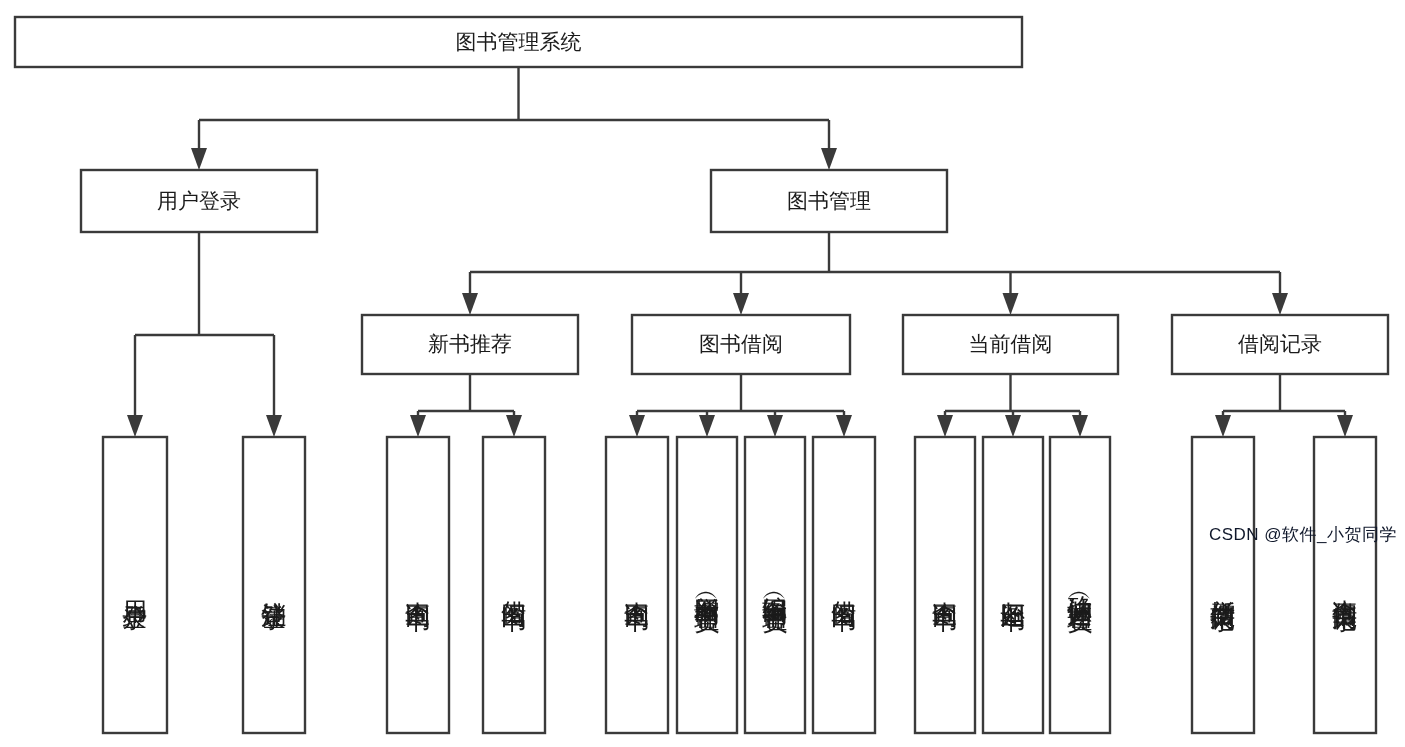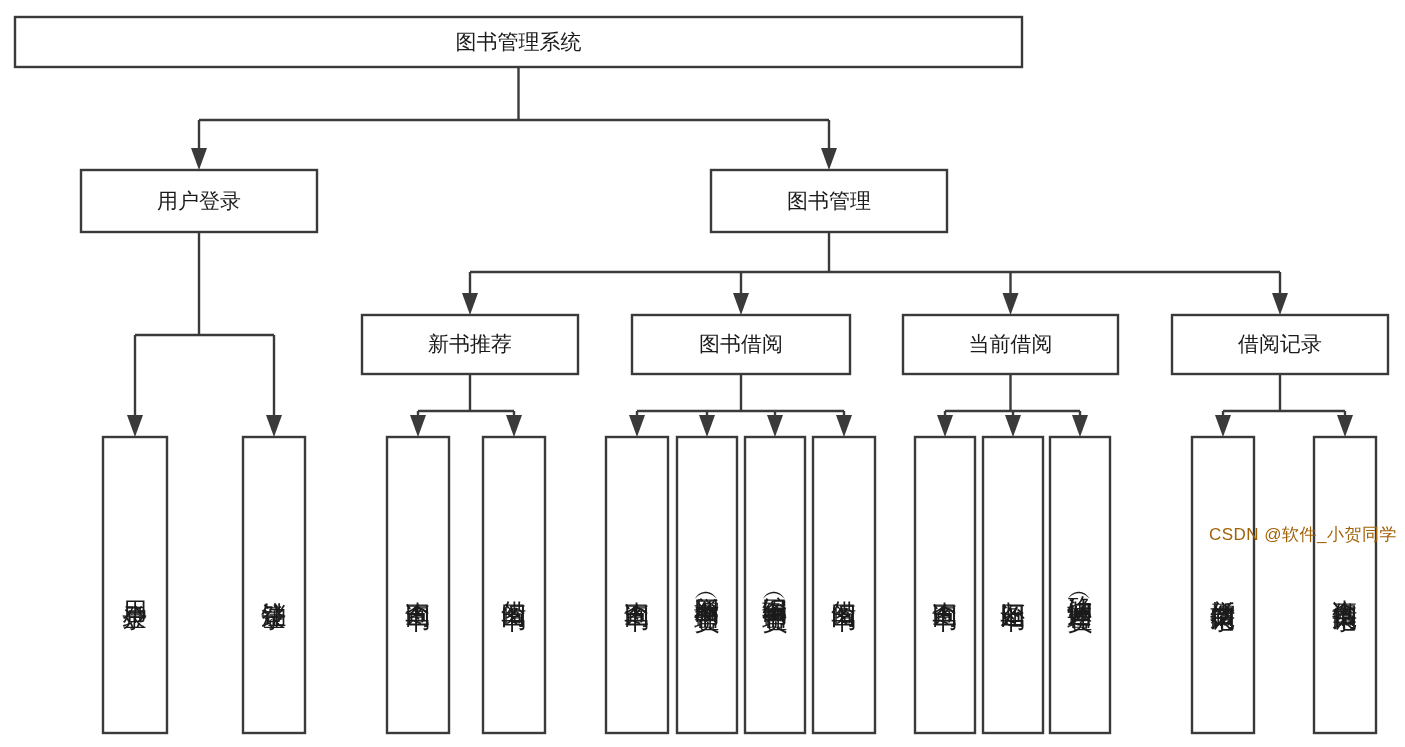--- a/index.html
+++ b/index.html
@@ -63,21 +63,21 @@
     color: #1b1b1b;
     white-space: nowrap;
     pointer-events: none;
   }
   .watermark {
     position: absolute;
     right: 8px;
     bottom: 4px;
     font-family: "Liberation Sans", "DejaVu Sans", sans-serif;
     font-size: 17px;
-    color: #a16207;
+    color: #0f172a;
     letter-spacing: 0.5px;
     user-select: none;
   }
 </style>
 </head>
 <body>
 
 <div id="diagram-root">
 
   <svg class="diagram-canvas" viewBox="0 0 1405 747">

